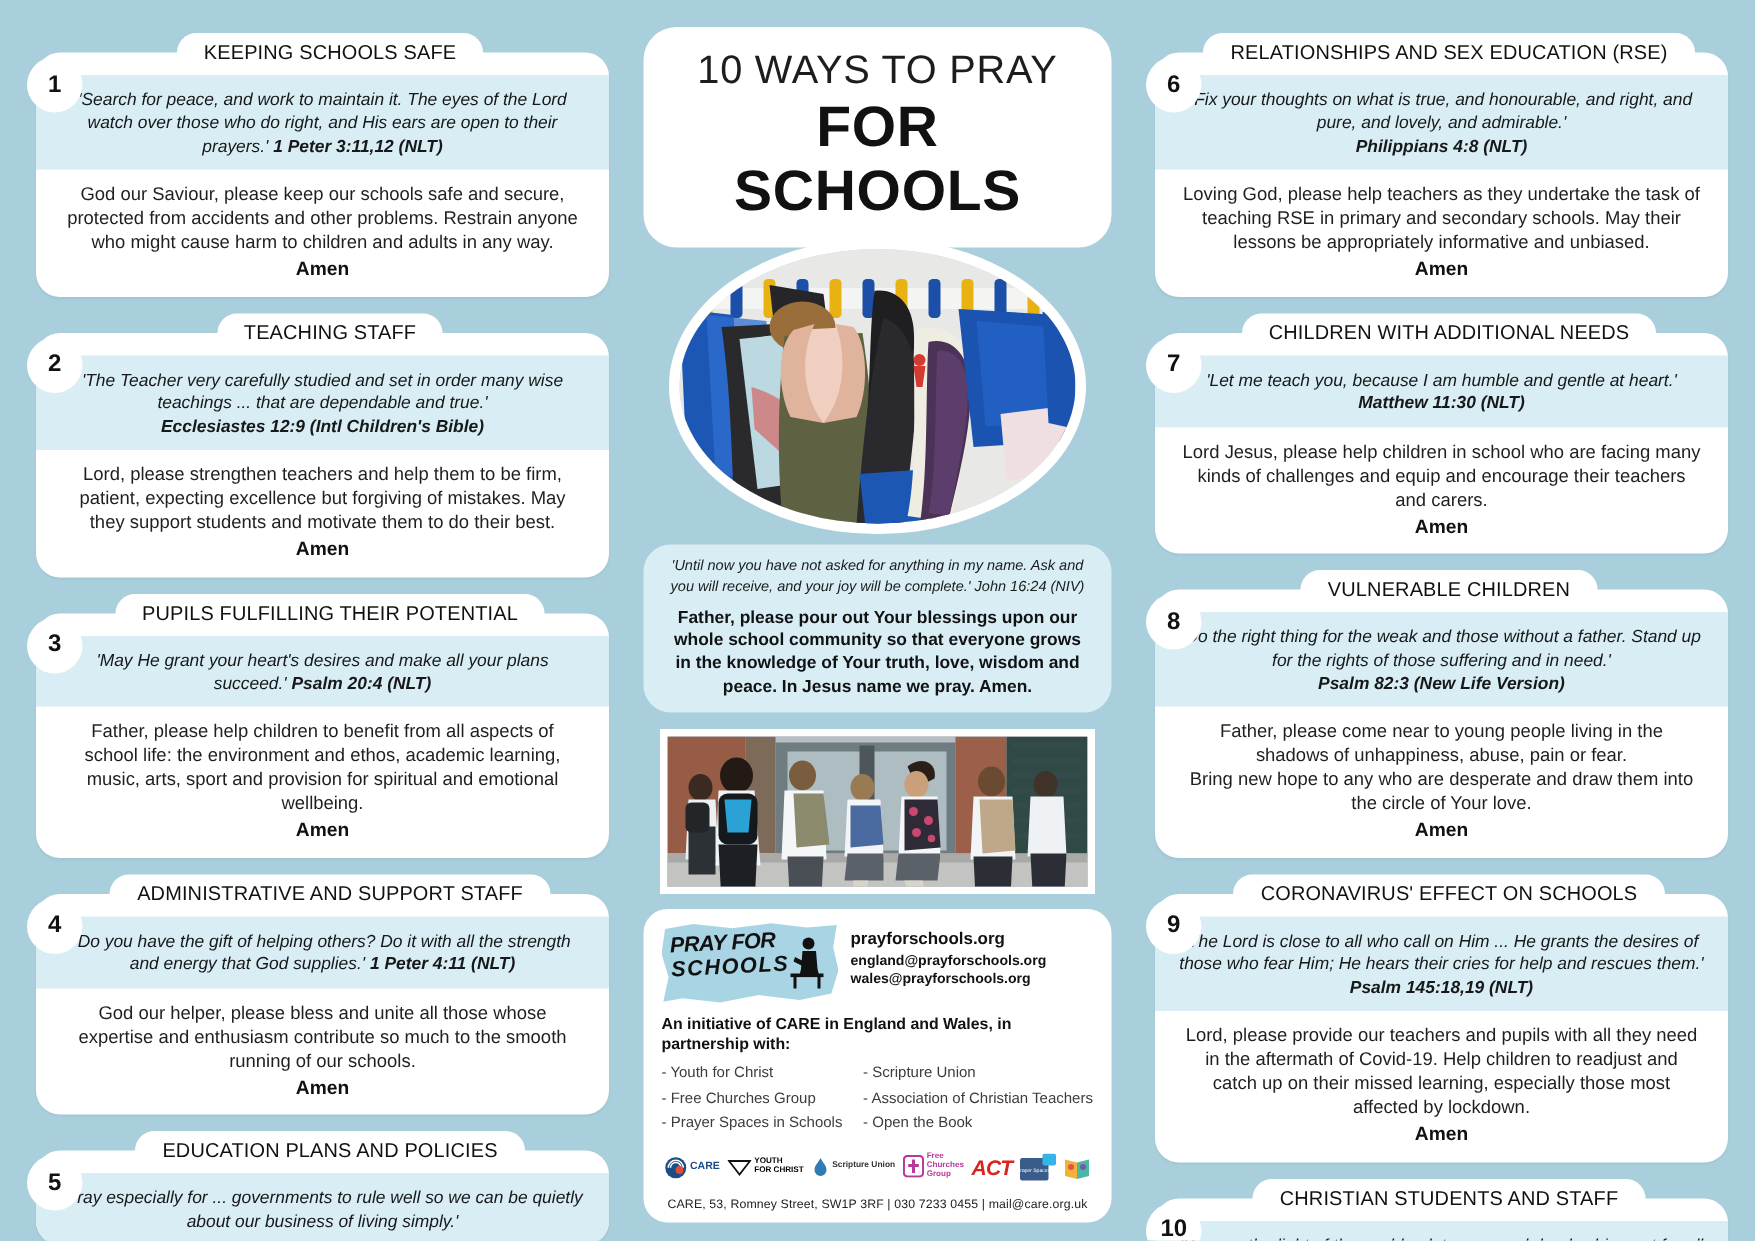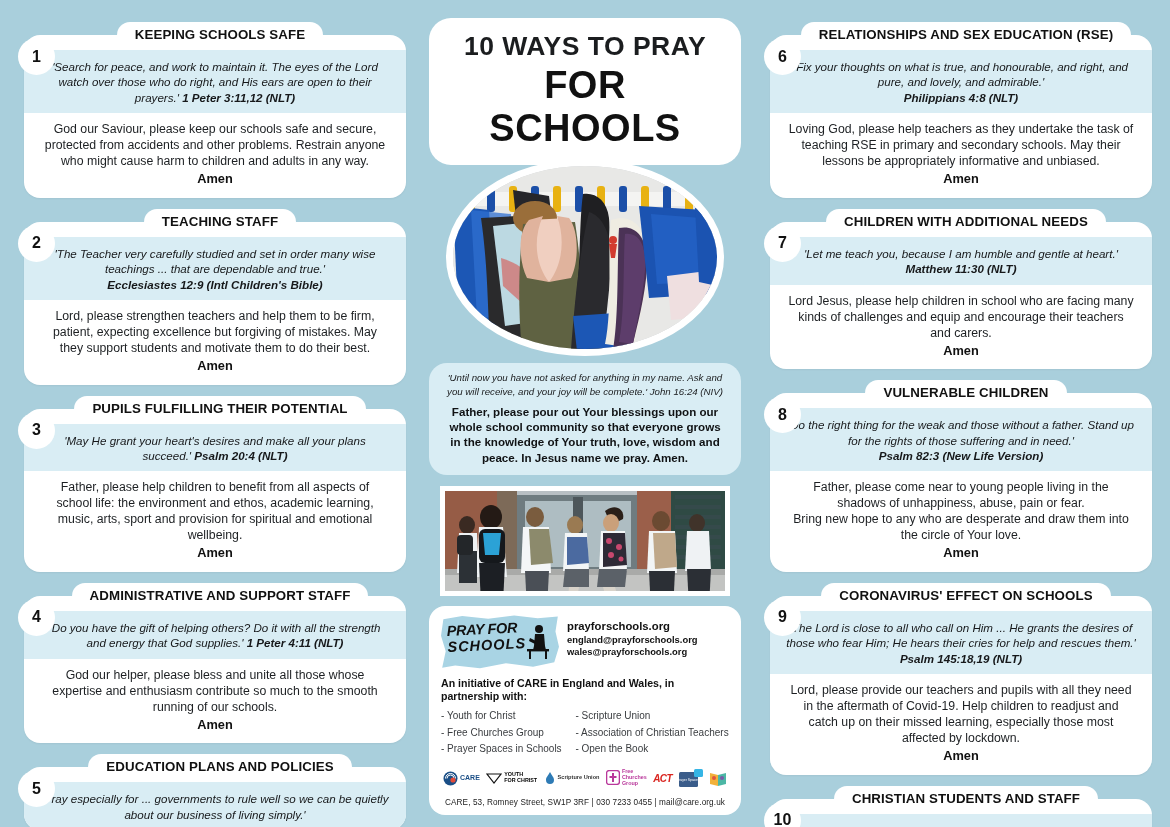--- a/index.html
+++ b/index.html
@@ -18,21 +18,21 @@
   .col-right { padding-right: 18px; width: 420px; }
   .col-center { width: 330px; padding: 18px 0 12px 0; display:flex; flex-direction:column; align-items:center; }
 
   
   .card { position: relative; }
   .card-title {
     background: #ffffff;
     border-radius: 30px;
     padding: 5px 18px 6px 18px;
     font-size: 13.3px;
-    font-weight: bold;
+    font-weight: normal;
     letter-spacing: .1px;
     color: #111;
     text-align: center;
     display: inline-block;
     position: relative;
     z-index: 3;
     margin: 0 auto;
     white-space: nowrap;
   }
   .title-wrap { text-align:center; }
@@ -80,21 +80,21 @@
   .card.n-left .num { left: 0; }
 
   
   .center-panel {
     background: #ffffff;
     border-radius: 22px;
     width: 312px;
     padding: 14px 16px 14px 16px;
     text-align: center;
   }
-  .t1 { font-size: 26.5px; letter-spacing: .5px; font-weight: 700; color: #1b1d1f; line-height: 1.12; }
+  .t1 { font-size: 26.5px; letter-spacing: .5px; font-weight: 400; color: #1b1d1f; line-height: 1.12; }
   .t2 { font-size: 38px; letter-spacing: .5px; font-weight: bold; color: #111; line-height: 1.15; margin-top: 2px; }
 
   .photo-circle {
     width: 278px; height: 252px;
     border-radius: 50%;
     margin-top: -6px;
     border: 7px solid #ffffff;
     overflow: hidden;
     position: relative;
     background: #cfd3d6;
@@ -410,21 +410,21 @@
         </div>
         <div class="plogo">
           <svg width="14" height="15" viewBox="0 0 14 15">
             <rect x="0.6" y="0.6" width="12.8" height="13.8" rx="2.5" fill="none" stroke="#b9389b" stroke-width="1.4"></rect>
             <rect x="6" y="3" width="2" height="9" fill="#b9389b"></rect>
             <rect x="3.5" y="6" width="7" height="2" fill="#b9389b"></rect>
           </svg>
           <span class="plogo-name" style="color:#b9389b;">Free<br>Churches<br>Group</span>
         </div>
         <div class="plogo">
-          <span style="color:#d9231e;font-weight:bold;font-size:10px;font-style:italic;letter-spacing:-.5px;text-align:right;">ACT</span>
+          <span style="color:#d9231e;font-weight:bold;font-size:14px;font-style:italic;letter-spacing:-.5px;text-align:right;">ACT</span>
         </div>
         <div class="plogo">
           <svg width="24" height="19" viewBox="0 0 24 19">
             <rect x="0" y="3" width="19" height="15" rx="1.5" fill="#3a5c8a"></rect>
             <rect x="15" y="0" width="9" height="8" rx="1.5" fill="#35b5e5"></rect>
             <text x="9" y="12" font-size="3.4" fill="#fff" text-anchor="middle" font-family="sans-serif">Prayer Spaces</text>
           </svg>
         </div>
         <div class="plogo">
           <svg width="18" height="18" viewBox="0 0 18 18">

